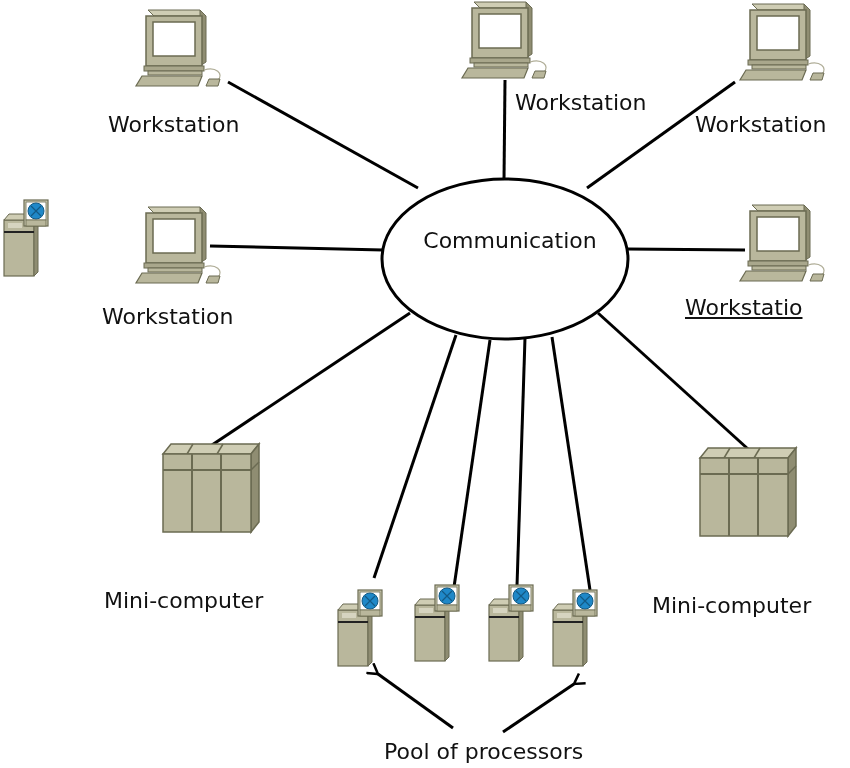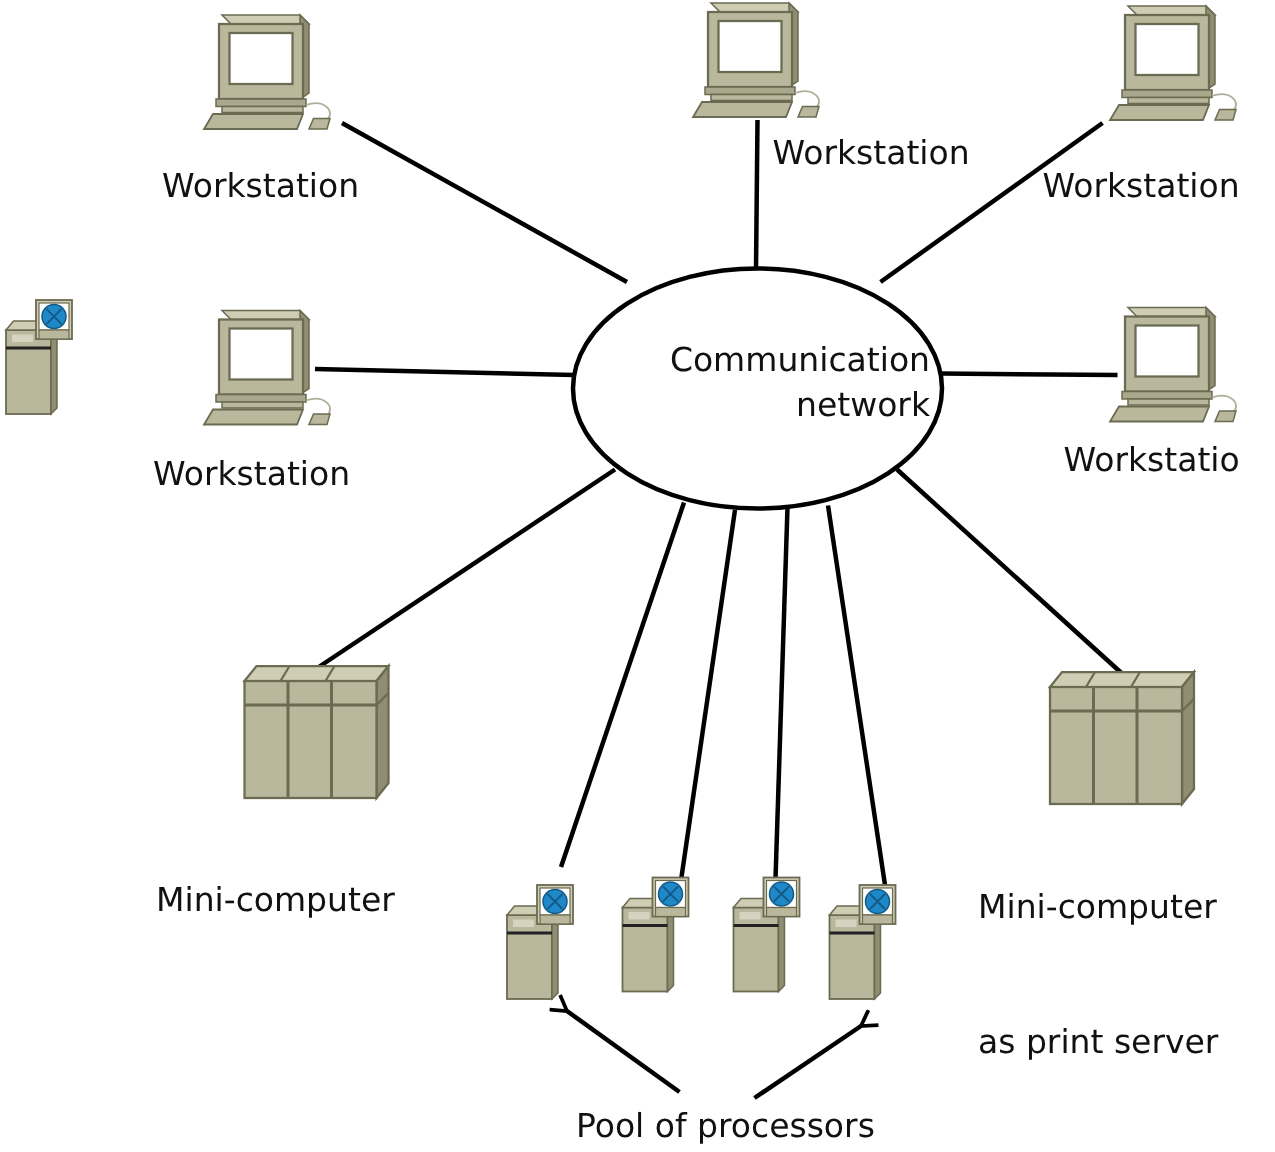--- a/index.html
+++ b/index.html
@@ -83,32 +83,30 @@
   <use href="#proc" x="4" y="200"></use>
   <use href="#proc" x="338" y="590"></use>
   <use href="#proc" x="415" y="585"></use>
   <use href="#proc" x="489" y="585"></use>
   <use href="#proc" x="553" y="590"></use>
 
   <line x1="453" y1="728" x2="378" y2="674" stroke="#000" stroke-width="3" marker-end="url(#arrowhead)"></line>
   <line x1="503" y1="732" x2="574" y2="684" stroke="#000" stroke-width="3" marker-end="url(#arrowhead)"></line>
 </svg>
 
-<div class="net-label" style="left:400px;top:226px;text-align:right;">
+<div class="net-label" style="left:400px;top:226px;">
   <div>Communication</div>
-  <div>network</div>
 </div>
 
 <div class="lbl" style="left:108px;top:110px;">Workstation</div>
 <div class="lbl" style="left:515px;top:88px;">Workstation</div>
 <div class="lbl" style="left:695px;top:110px;">Workstation</div>
 <div class="lbl" style="left:102px;top:302px;">Workstation</div>
-<div class="lbl" style="left:709px;top:293px;">Workstatio</div>
+<div class="lbl" style="left:685px;top:293px;text-decoration:underline;">Workstatio</div>
 
 <div class="lbl" style="left:104px;top:526px;">
   <div>Mini-computer</div>
 </div>
 <div class="lbl" style="left:652px;top:531px;">
   <div>Mini-computer</div>
-  <div>as print server</div>
 </div>
 
 <div class="lbl" style="left:384px;top:737px;">Pool of processors</div>
 
 </body></html>

